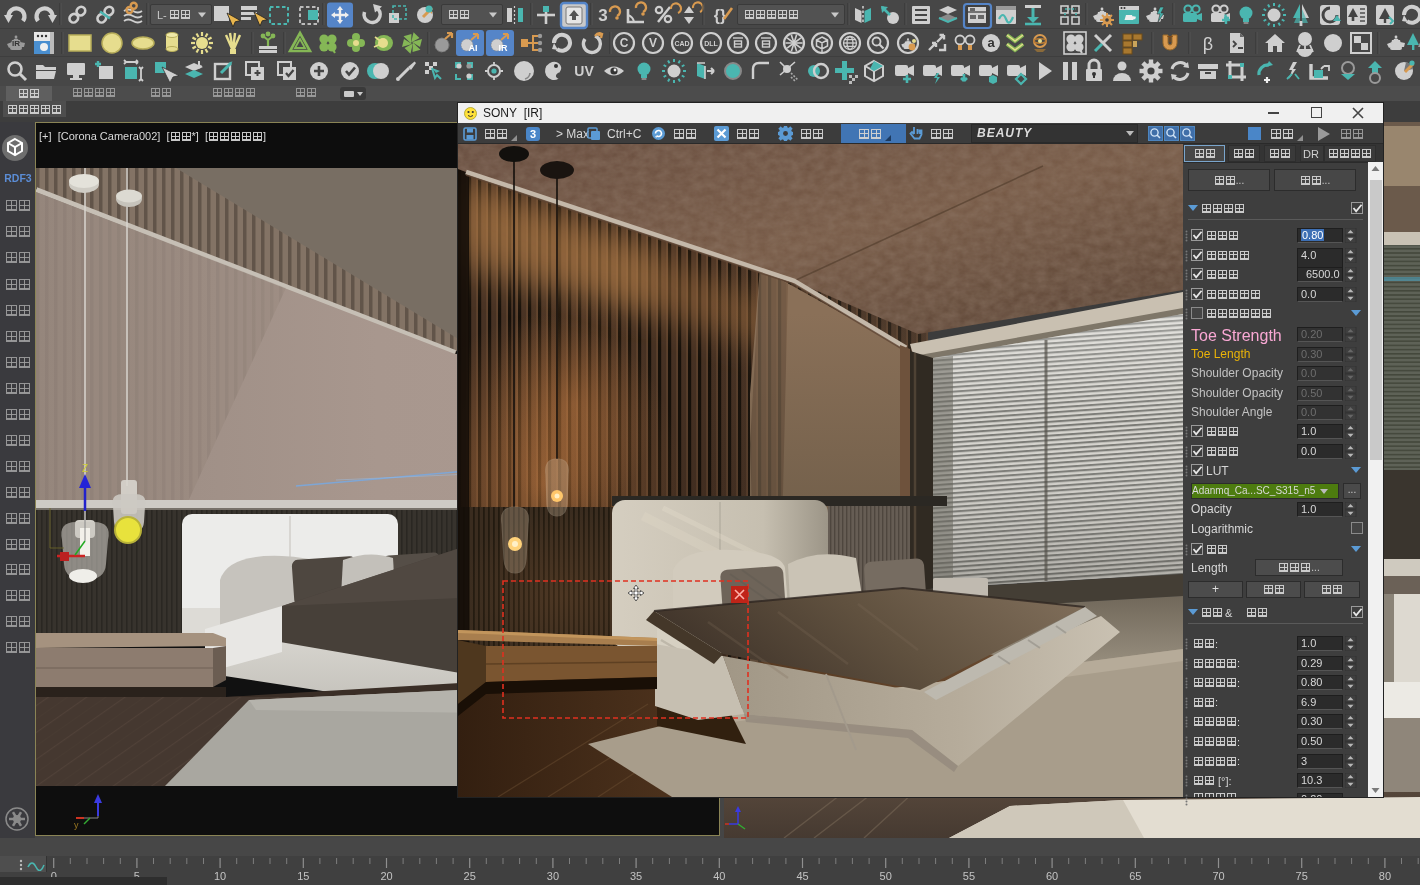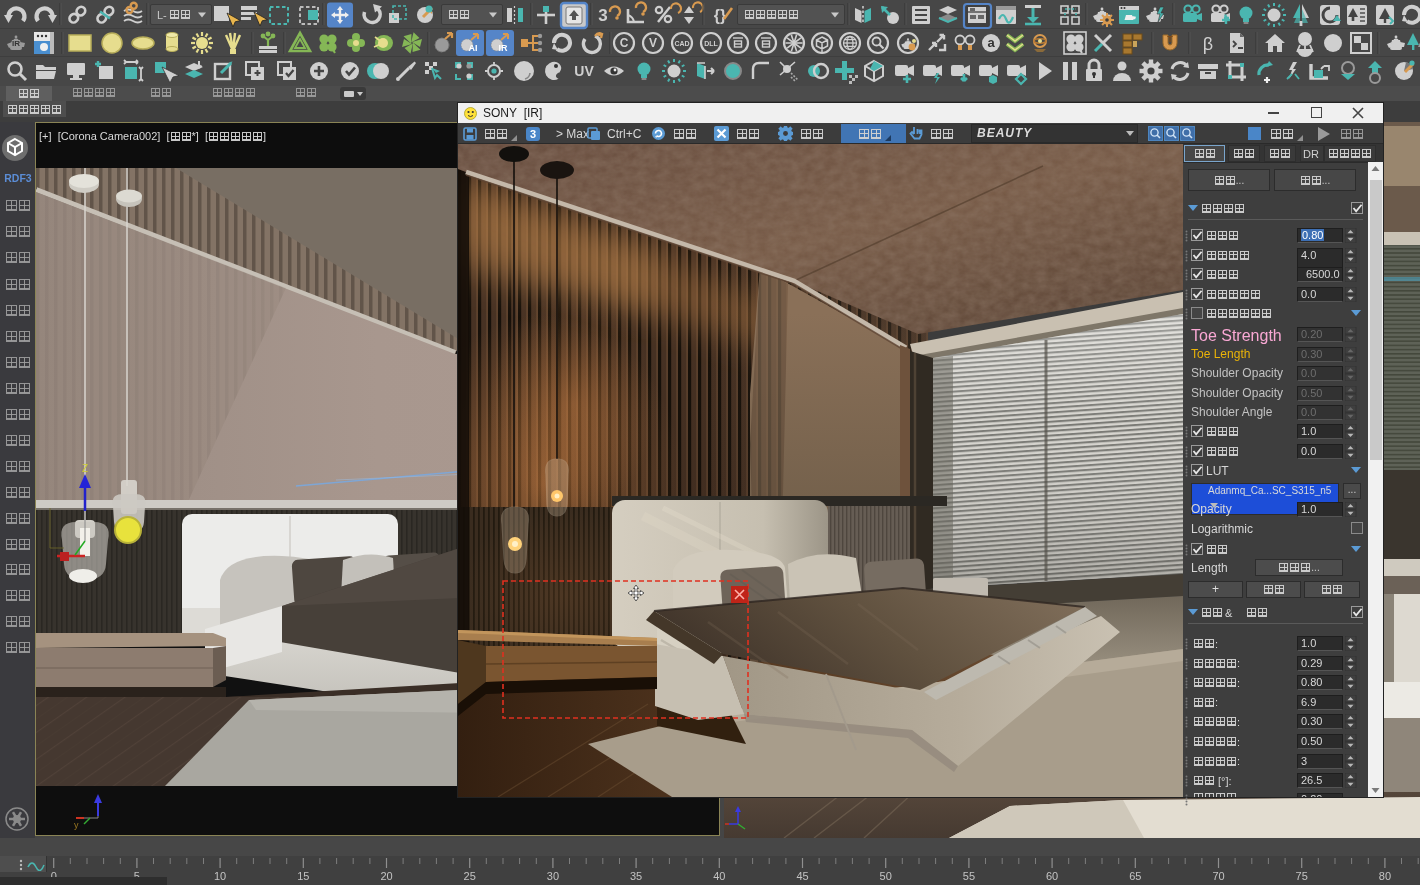--- a/index.html
+++ b/index.html
@@ -1730,21 +1730,21 @@
     <circle cx="1.5" cy="10.5" r="1" fill="#777"></circle>
   </svg>
 <svg class="abs" style="left:1191px;top:464.2px" width="12" height="12">
     <rect x="0.5" y="0.5" width="11" height="11" fill="none" stroke="#9a9a9a"></rect>
     <path d="M2.5 6.0 l2.64 3.3600000000000003 5.4 -6.6000000000000005" stroke="#e8e8e8" stroke-width="1.8" fill="none"></path>
   </svg>
 <div class="abs" style="left:1206px;top:464.2px;height:13px;display:flex;align-items:center">
     <span style="color:#d6d6d6;font-size:12px">LUT</span>
   </div>
 <div class="abs" style="left:1351px;top:467.2px;width:0;height:0;border-left:5px solid transparent;border-right:5px solid transparent;border-top:6px solid #5b9bd5"></div>
-<div class="abs" style="left:1191px;top:482.8px;width:148px;height:32px;background:#1d4ed8;border:1px solid #2c2c2c;color:#d8d8d8;font-size:10px;line-height:14px;padding-left:16px">Adanmq_Ca...SC_S315_n5&nbsp;<span style="display:inline-block;width:0;height:0;border-left:4px solid transparent;border-right:4px solid transparent;border-top:5px solid #bbb;margin-left:2px"></span></div>
+<div class="abs" style="left:1191px;top:482.8px;width:148px;height:16px;background:#4d7c0f;border:1px solid #2c2c2c;color:#d8d8d8;font-size:10px;line-height:14px;padding-left:0">Adanmq_Ca...SC_S315_n5&nbsp;<span style="display:inline-block;width:0;height:0;border-left:4px solid transparent;border-right:4px solid transparent;border-top:5px solid #bbb;margin-left:2px"></span></div>
 <div class="abs" style="left:1343px;top:482.8px;width:18px;height:16px;background:#4a4a4a;border:1px solid #2c2c2c;color:#ccc;font-size:10px;text-align:center">...</div>
 <div class="abs" style="left:1191px;top:502.4px;color:#d6d6d6;font-size:12px">Opacity</div>
 <div class="abs" style="left:1297px;top:502.4px;width:46px;height:15px;background:#2b2b2b;border:1px solid #1e1e1e;border-bottom-color:#555;font-size:11px;line-height:13px;padding-left:3px"><span style="color:#d8d8d8">1.0</span></div>
 <svg class="abs" style="left:1345px;top:502.4px" width="12" height="15">
     <rect x="0" y="0" width="11" height="7" fill="#3f3f3f" stroke="#2a2a2a" stroke-width="0.5"></rect>
     <rect x="0" y="8" width="11" height="7" fill="#3f3f3f" stroke="#2a2a2a" stroke-width="0.5"></rect>
     <path d="M5.5 2 l3 3.2 h-6 z" fill="#b8b8b8"></path>
     <path d="M5.5 13 l-3 -3.2 h6 z" fill="#b8b8b8"></path>
   </svg>
 <div class="abs" style="left:1191px;top:522px;color:#d6d6d6;font-size:12px">Logarithmic</div>
@@ -1937,21 +1937,21 @@
     <circle cx="1.5" cy="1.5" r="1" fill="#777"></circle>
     <circle cx="1.5" cy="4.5" r="1" fill="#777"></circle>
     <circle cx="1.5" cy="7.5" r="1" fill="#777"></circle>
     <circle cx="1.5" cy="10.5" r="1" fill="#777"></circle>
   </svg>
 <div class="abs" style="left:1193px;top:774.2px;height:13px;display:flex;align-items:center">
     <i class="g s9"></i>
     <i class="g s9"></i>
     <span style="color:#d6d6d6;font-size:11px">&nbsp;[°]:</span>
   </div>
-<div class="abs" style="left:1297px;top:773.2px;width:46px;height:15px;background:#2b2b2b;border:1px solid #1e1e1e;border-bottom-color:#555;font-size:11px;line-height:13px;padding-left:3px"><span style="color:#d8d8d8">26.5</span></div>
+<div class="abs" style="left:1297px;top:773.2px;width:46px;height:15px;background:#2b2b2b;border:1px solid #1e1e1e;border-bottom-color:#555;font-size:11px;line-height:13px;padding-left:3px"><span style="color:#d8d8d8">10.3</span></div>
 <svg class="abs" style="left:1345px;top:773.2px" width="12" height="15">
     <rect x="0" y="0" width="11" height="7" fill="#3f3f3f" stroke="#2a2a2a" stroke-width="0.5"></rect>
     <rect x="0" y="8" width="11" height="7" fill="#3f3f3f" stroke="#2a2a2a" stroke-width="0.5"></rect>
     <path d="M5.5 2 l3 3.2 h-6 z" fill="#b8b8b8"></path>
     <path d="M5.5 13 l-3 -3.2 h6 z" fill="#b8b8b8"></path>
   </svg>
 <svg class="abs" style="left:1185px;top:794px" width="4" height="12">
     <circle cx="1.5" cy="1.5" r="1" fill="#777"></circle>
     <circle cx="1.5" cy="4.5" r="1" fill="#777"></circle>
     <circle cx="1.5" cy="7.5" r="1" fill="#777"></circle>

